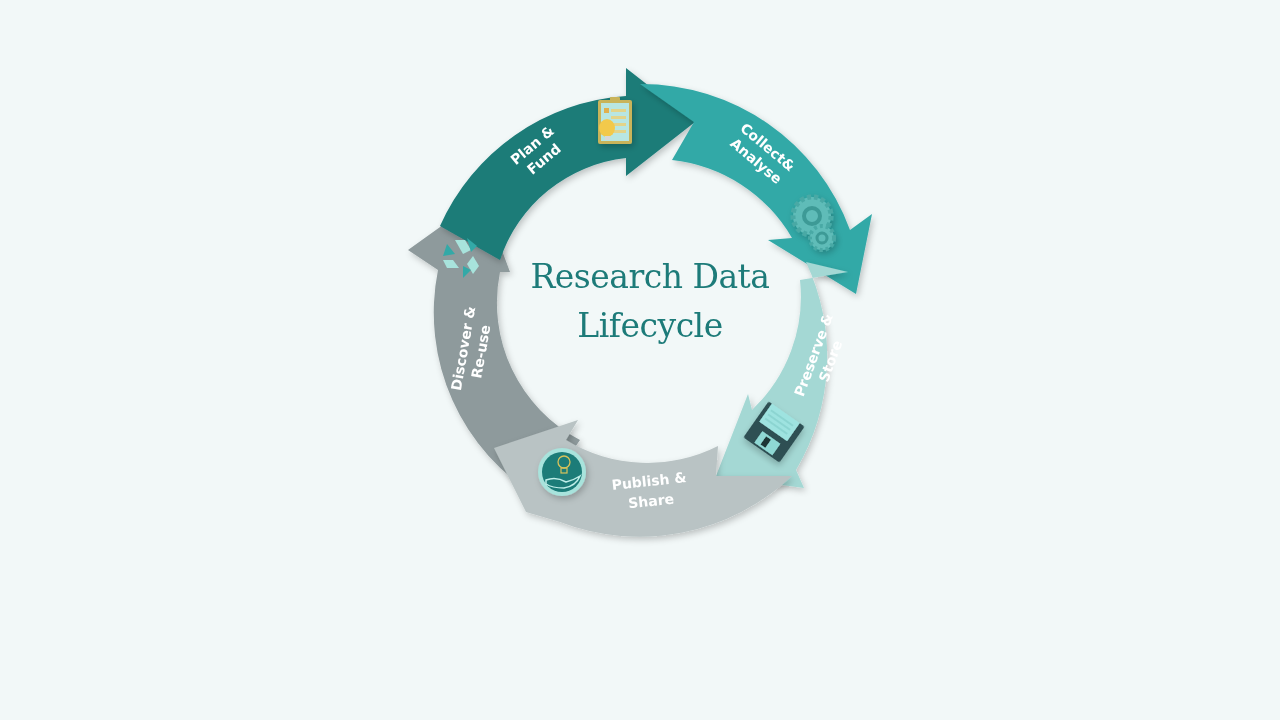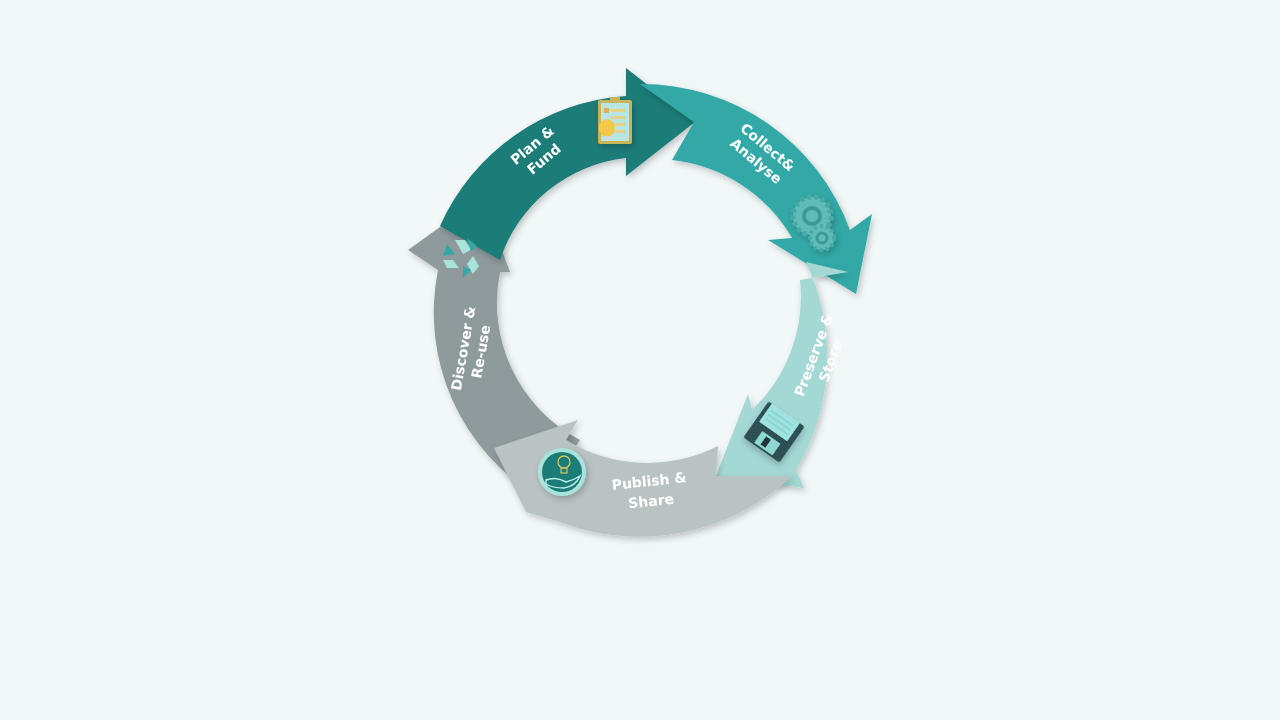--- a/index.html
+++ b/index.html
@@ -135,14 +135,16 @@
       <polygon points="-6,-18 4,-18 10,-8 2,-4" fill="#a8e3dc"></polygon>
       <polygon points="6,-20 16,-12 10,-6" fill="#33a9a7"></polygon>
       <polygon points="12,-2 18,8 12,16 6,6" fill="#a8e3dc"></polygon>
       <polygon points="10,12 2,20 2,8" fill="#33a9a7"></polygon>
       <polygon points="-2,10 -14,10 -18,2 -8,2" fill="#a8e3dc"></polygon>
       <polygon points="-18,-2 -14,-14 -6,-4" fill="#33a9a7"></polygon>
     </g>
   </svg>
 
   <div class="title">
+    <div>Research Data</div>
+    <div>Lifecycle</div>
   </div>
 </div>
 
 </body></html>

